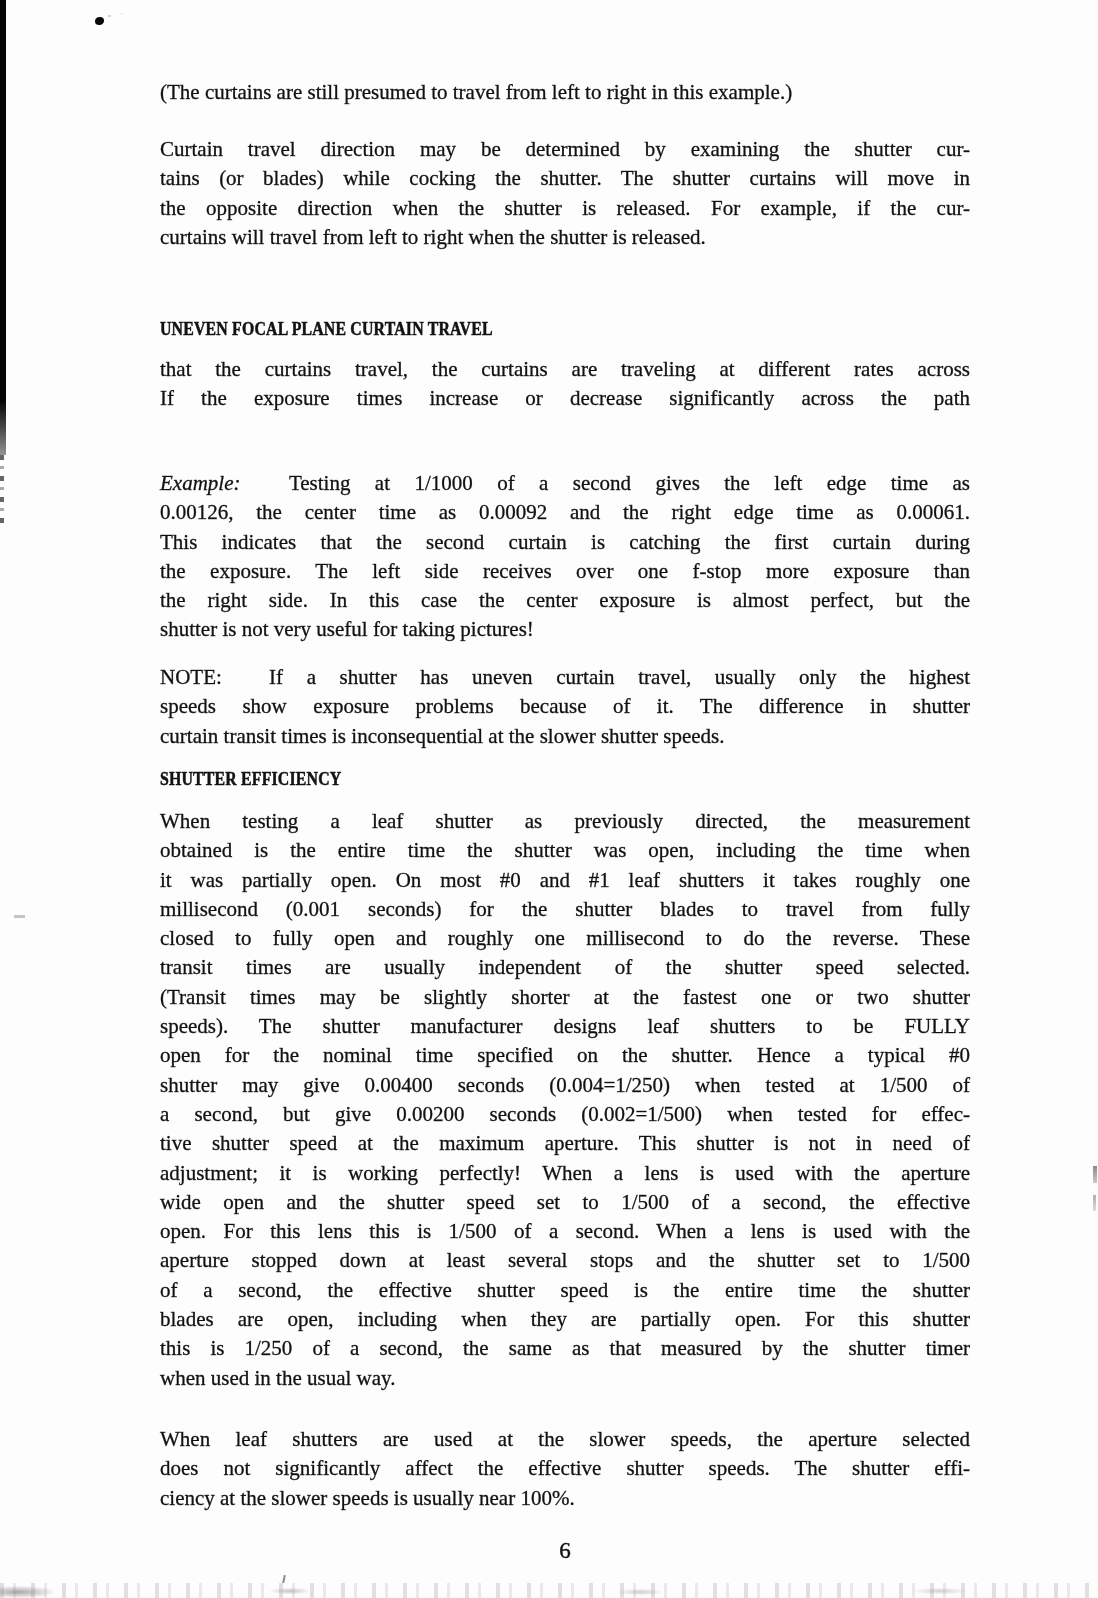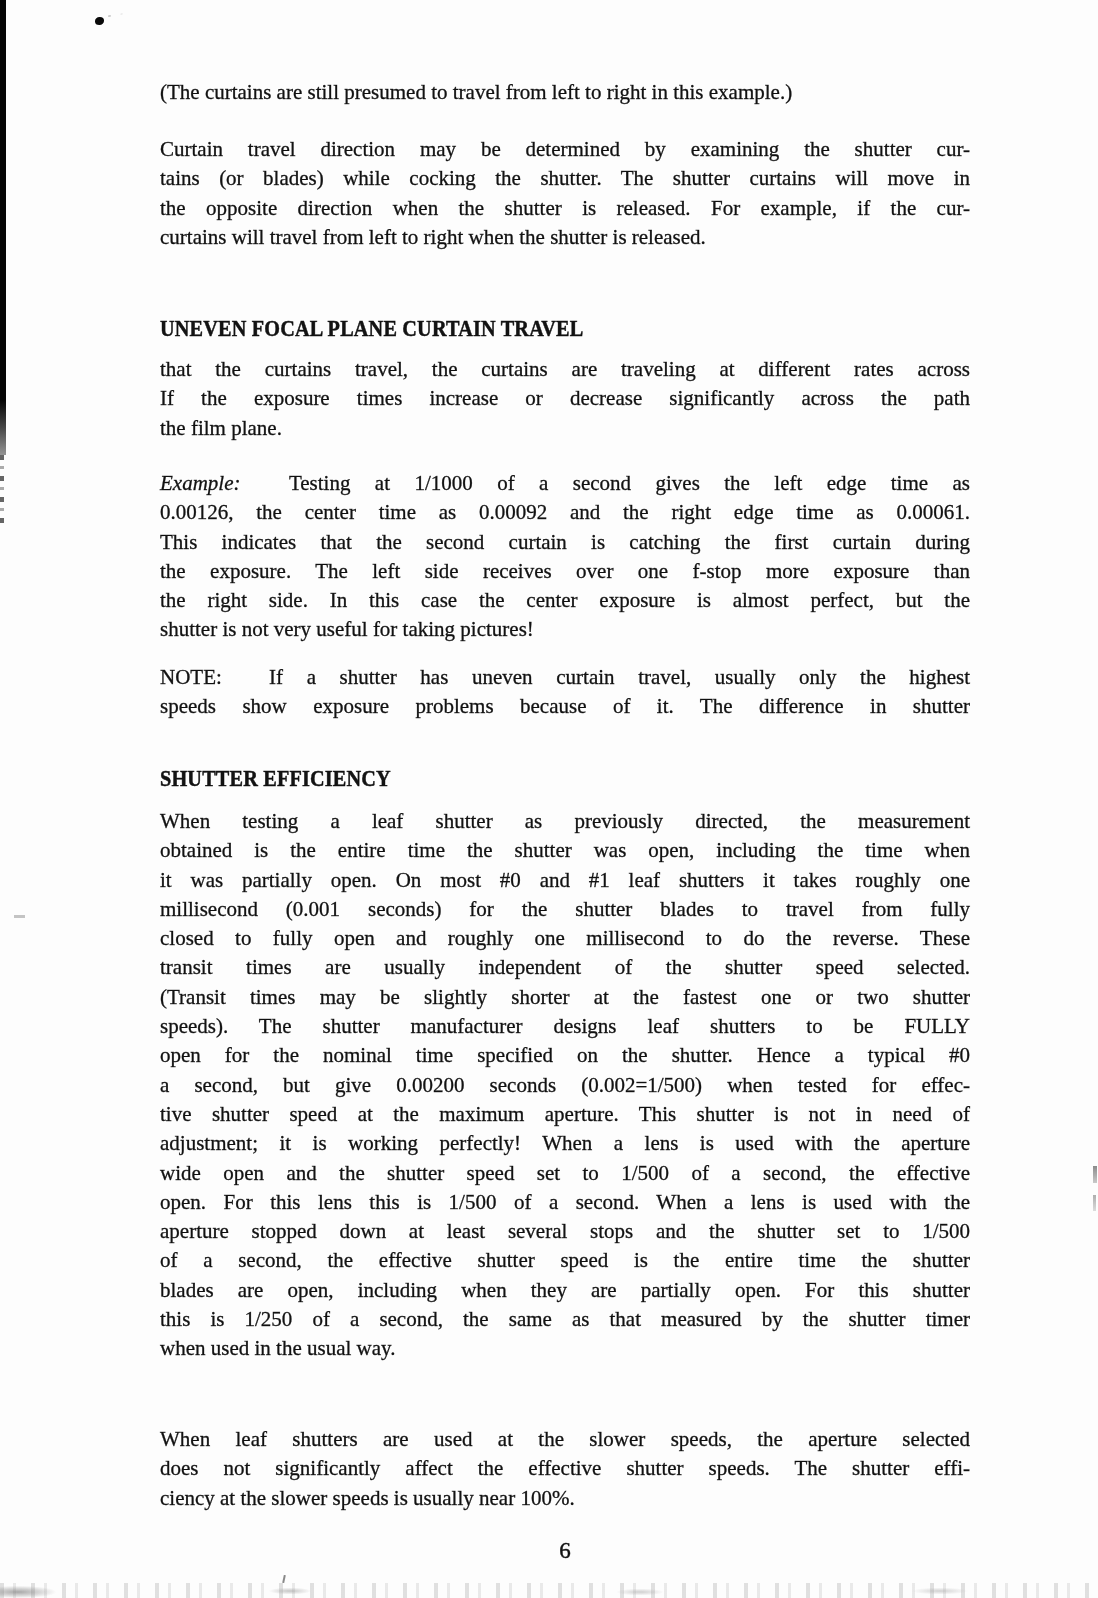--- a/index.html
+++ b/index.html
@@ -53,21 +53,21 @@
     background:rgba(60,60,60,.6);transform:rotate(12deg);filter:blur(.3px);
   }
   
   .block{
     position:absolute;left:160px;width:810px;
     -webkit-text-stroke:0.35px rgba(10,10,10,.8);
   }
   .paragraph{font-size:21px;line-height:29.3px;}
   .paragraph .line{text-align:left;}
   .paragraph .line.j{text-align:justify;text-align-last:justify;}
-  .heading{font-size:23px;line-height:26px;font-weight:700;}
+  .heading{font-size:18px;line-height:26px;font-weight:700;}
   .heading .hd{
     display:inline-block;transform:scaleX(0.88);transform-origin:0 50%;
     white-space:nowrap;letter-spacing:.2px;
     -webkit-text-stroke:0.5px rgba(10,10,10,.9);
   }
   .page-number{
     position:absolute;left:160px;top:1536px;width:810px;
     font-size:23px;line-height:29px;text-align:center;
     -webkit-text-stroke:0.5px rgba(10,10,10,.85);
   }
@@ -93,45 +93,46 @@
       <div id="blk-curtain-direction-paragraph" class="block paragraph">
         <div class="line j">Curtain travel direction may be determined by examining the shutter cur-</div>
         <div class="line j">tains (or blades) while cocking the shutter. The shutter curtains will move in</div>
         <div class="line j">the opposite direction when the shutter is released. For example, if the cur-</div>
         <div class="line">curtains will travel from left to right when the shutter is released.</div>
       </div>
       <div id="blk-uneven-heading" class="block heading"><span class="hd">UNEVEN FOCAL PLANE CURTAIN TRAVEL</span></div>
       <div id="blk-uneven-paragraph" class="block paragraph">
         <div class="line j">that the curtains travel, the curtains are traveling at different rates across</div>
         <div class="line j">If the exposure times increase or decrease significantly across the path</div>
-        <div class="line">the film plane.</div>
       </div>
       <div id="blk-example-paragraph" class="block paragraph">
         <div class="line j"><i>Example:</i>&nbsp; Testing at 1/1000 of a second gives the left edge time as</div>
         <div class="line j">0.00126, the center time as 0.00092 and the right edge time as 0.00061.</div>
         <div class="line j">This indicates that the second curtain is catching the first curtain during</div>
         <div class="line j">the exposure. The left side receives over one f-stop more exposure than</div>
         <div class="line j">the right side. In this case the center exposure is almost perfect, but the</div>
         <div class="line">shutter is not very useful for taking pictures!</div>
       </div>
       <div id="blk-note-paragraph" class="block paragraph">
         <div class="line j">NOTE:&nbsp; If a shutter has uneven curtain travel, usually only the highest</div>
         <div class="line j">speeds show exposure problems because of it. The difference in shutter</div>
+        <div class="line">curtain transit times is inconsequential at the slower shutter speeds.</div>
       </div>
       <div id="blk-efficiency-heading" class="block heading"><span class="hd">SHUTTER EFFICIENCY</span></div>
       <div id="blk-efficiency-paragraph" class="block paragraph">
         <div class="line j">When testing a leaf shutter as previously directed, the measurement</div>
         <div class="line j">obtained is the entire time the shutter was open, including the time when</div>
         <div class="line j">it was partially open. On most #0 and #1 leaf shutters it takes roughly one</div>
         <div class="line j">millisecond (0.001 seconds) for the shutter blades to travel from fully</div>
         <div class="line j">closed to fully open and roughly one millisecond to do the reverse. These</div>
         <div class="line j">transit times are usually independent of the shutter speed selected.</div>
         <div class="line j">(Transit times may be slightly shorter at the fastest one or two shutter</div>
         <div class="line j">speeds). The shutter manufacturer designs leaf shutters to be FULLY</div>
         <div class="line j">open for the nominal time specified on the shutter. Hence a typical #0</div>
+        <div class="line j">shutter may give 0.00400 seconds (0.004=1/250) when tested at 1/500 of</div>
         <div class="line j">a second, but give 0.00200 seconds (0.002=1/500) when tested for effec-</div>
         <div class="line j">tive shutter speed at the maximum aperture. This shutter is not in need of</div>
         <div class="line j">adjustment; it is working perfectly! When a lens is used with the aperture</div>
         <div class="line j">wide open and the shutter speed set to 1/500 of a second, the effective</div>
         <div class="line j">open. For this lens this is 1/500 of a second. When a lens is used with the</div>
         <div class="line j">aperture stopped down at least several stops and the shutter set to 1/500</div>
         <div class="line j">of a second, the effective shutter speed is the entire time the shutter</div>
         <div class="line j">blades are open, including when they are partially open. For this shutter</div>
         <div class="line j">this is 1/250 of a second, the same as that measured by the shutter timer</div>
         <div class="line">when used in the usual way.</div>

